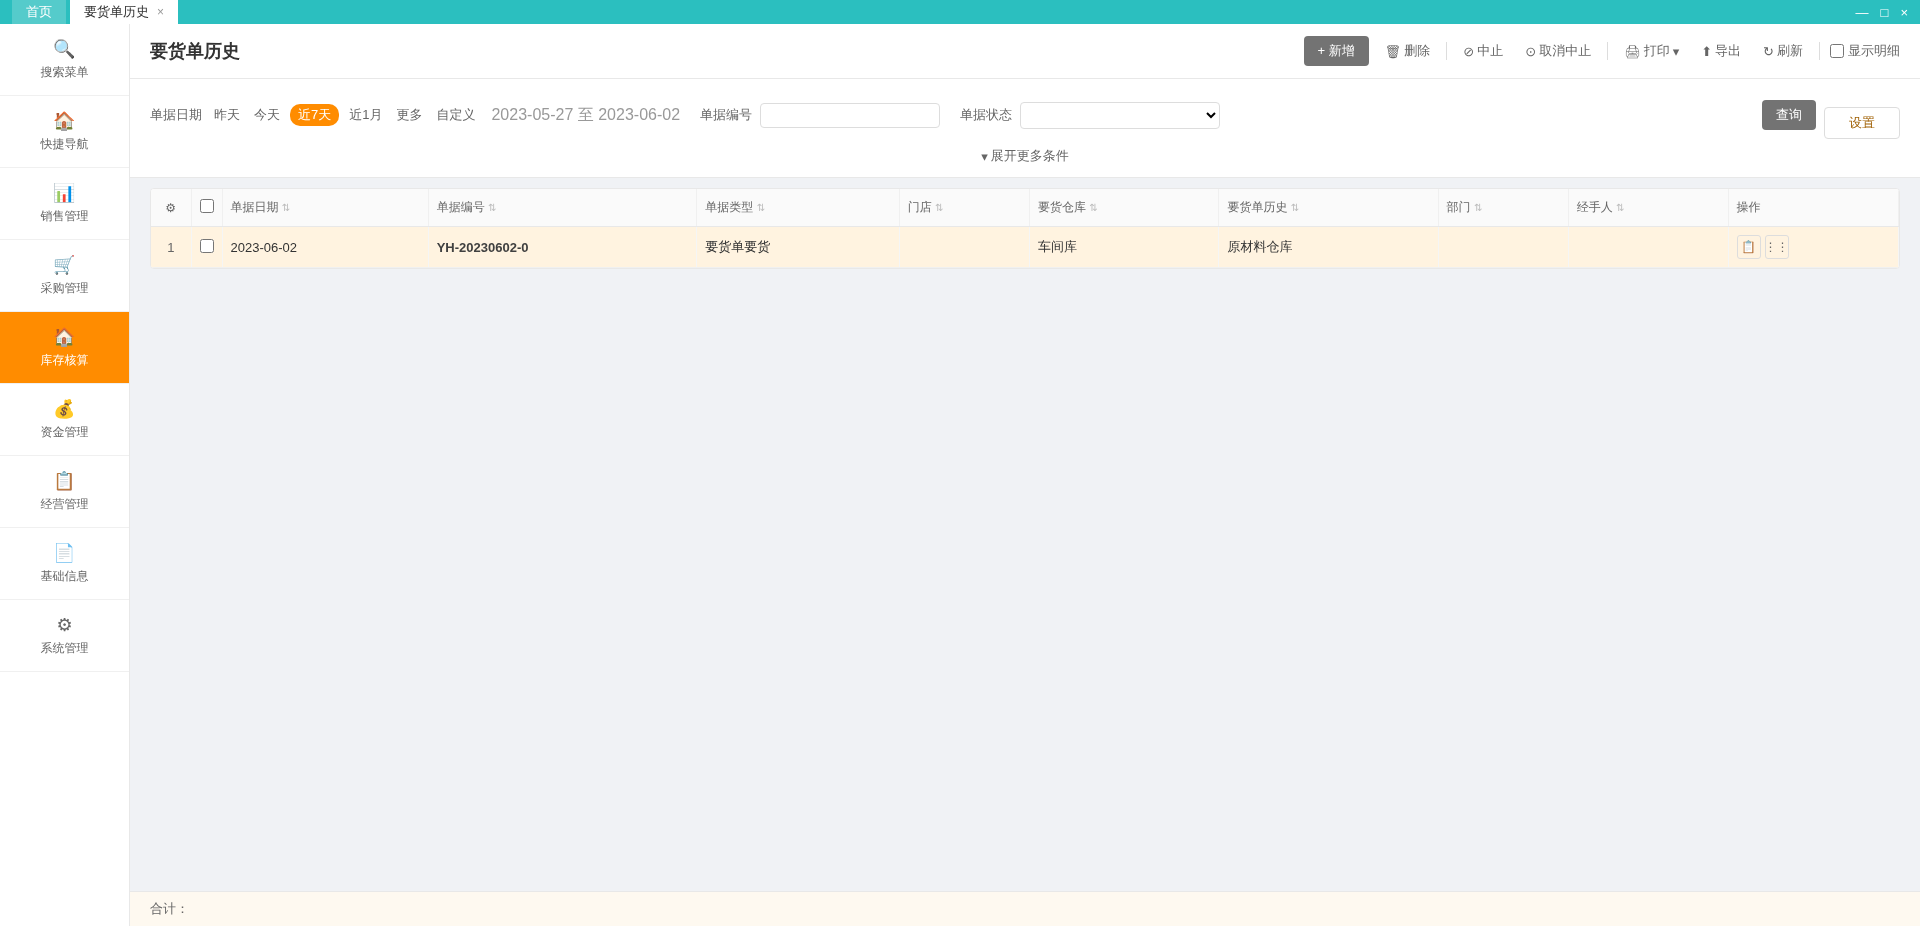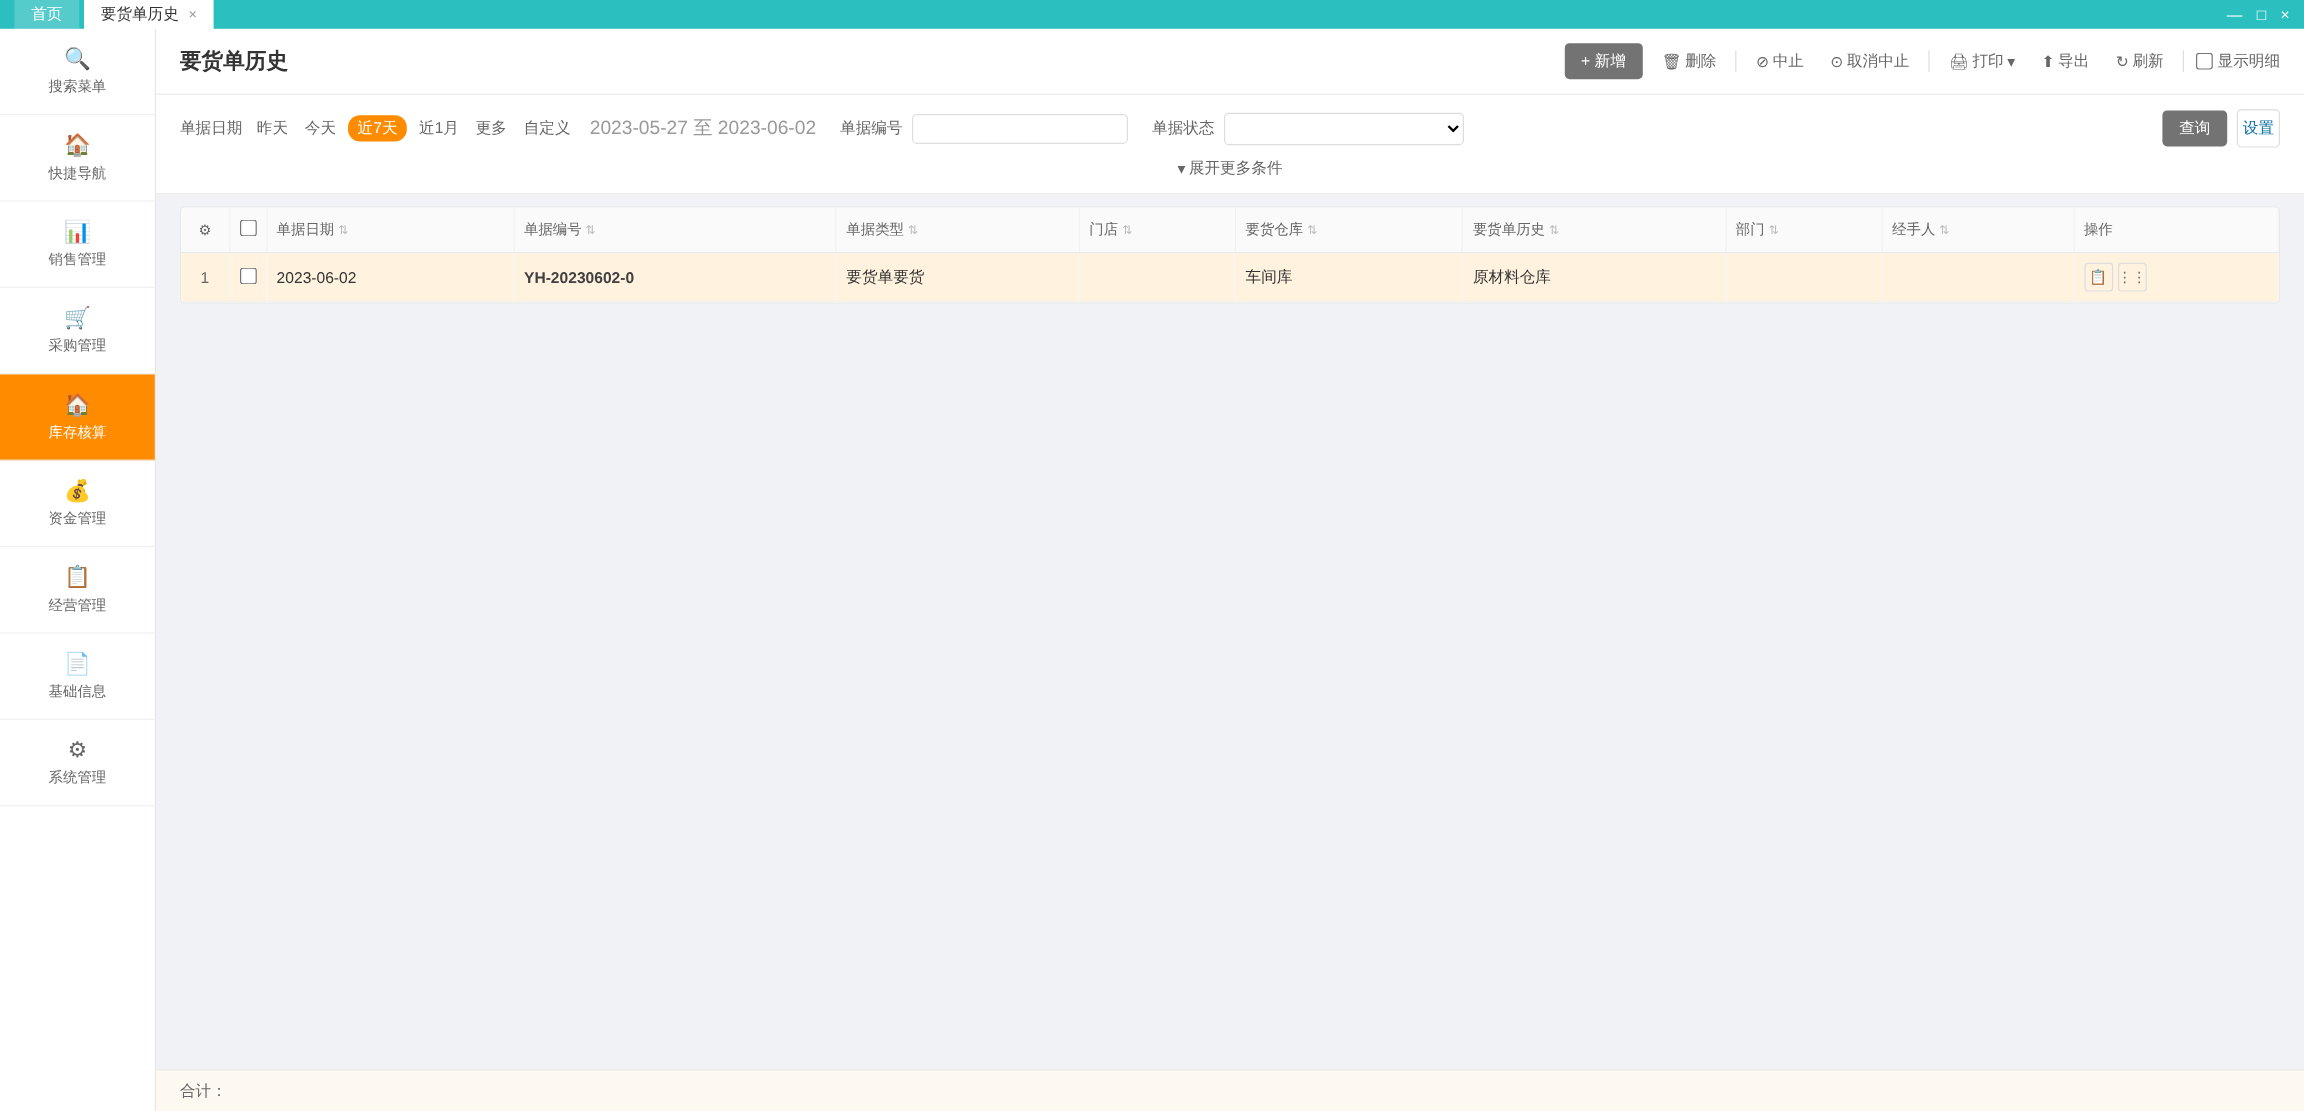--- a/index.html
+++ b/index.html
@@ -22,21 +22,21 @@
     .sidebar-item.active { background: #ff8c00; color: white; }
     .sidebar-item .icon { font-size: 18px; }
 
     
     .content { flex: 1; display: flex; flex-direction: column; overflow: hidden; background: #f0f2f5; }
     .page-header { background: white; padding: 12px 20px; display: flex; align-items: center; justify-content: space-between; border-bottom: 1px solid #e8e8e8; flex-shrink: 0; }
     .page-title { font-size: 18px; font-weight: bold; color: #333; }
     .toolbar { display: flex; align-items: center; gap: 10px; }
     .toolbar-btn { display: flex; align-items: center; gap: 3px; cursor: pointer; color: #666; font-size: 13px; padding: 4px 6px; border-radius: 3px; }
     .btn-primary { background: #737373; color: white; border: none; padding: 6px 14px; border-radius: 4px; cursor: pointer; font-size: 13px; }
-    .btn-secondary { background: white; color: #0369a1; border: 1px solid #ddd; padding: 6px 4px; border-radius: 4px; cursor: pointer; font-size: 13px; }
+    .btn-secondary { background: white; color: #a16207; border: 1px solid #ddd; padding: 6px 24px; border-radius: 4px; cursor: pointer; font-size: 13px; margin-top: 16px; }
 
     
     .filter-area { background: white; padding: 12px 20px; border-bottom: 1px solid #e8e8e8; flex-shrink: 0; }
     .filter-row { display: flex; align-items: center; gap: 20px; flex-wrap: wrap; }
     .filter-item { display: flex; align-items: center; gap: 8px; }
     .filter-label { color: #666; font-size: 13px; white-space: nowrap; }
     .date-shortcuts { display: flex; gap: 6px; align-items: center; }
     .date-shortcut { color: #666; cursor: pointer; font-size: 13px; padding: 2px 4px; }
     .date-shortcut.active { background: #ff8c00; color: white; border-radius: 10px; padding: 2px 8px; }
     .date-range { color: #999; font-size: 16px; margin-left: 4px; }

